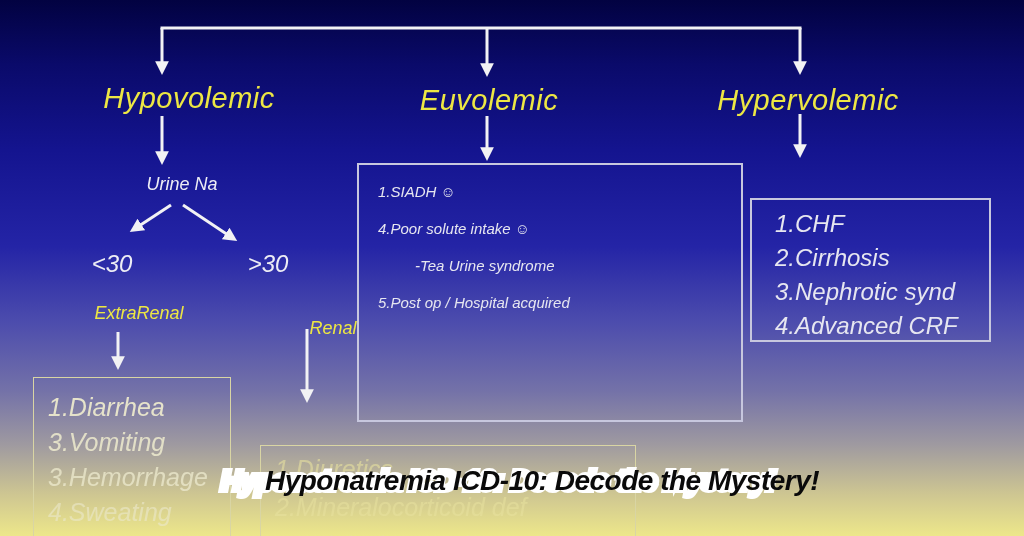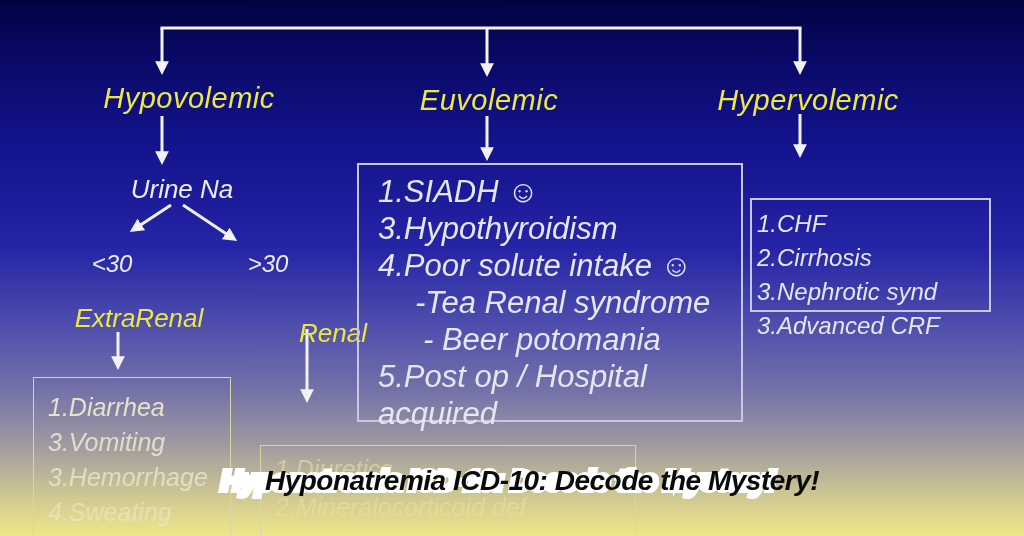--- a/index.html
+++ b/index.html
@@ -9,29 +9,29 @@
     background:linear-gradient(180deg,
       #020241 0%, #0a0a6a 12%, #14148f 28%, #2424a6 46%,
       #4c4cad 60%, #7472a8 73%, #9f9aa0 83%, #cdc592 92%, #ede78a 100%);
     font-style:italic;
   }
   .connectors{position:absolute;left:0;top:0;width:1024px;height:536px;}
   .lbl{position:absolute;white-space:nowrap;transform:translateX(-50%);}
   .yellow{color:#ede743;}
   .white{color:#ededf5;}
   .h1{font-size:29px;letter-spacing:0.5px;}
-  .h2{font-size:26px;text-align:center;}
+  .h2{font-size:18px;text-align:center;}
   .num{font-size:24px;}
   .box{position:absolute;box-sizing:border-box;}
   .box-blue{border:2px solid #c7c7de;color:#e6e6f0;}
   .box-gold{border:1.5px solid #d9d5a4;}
   .euvol-box{left:357px;top:163px;width:386px;height:259px;
-    font-size:31px;line-height:37px;padding:8px 6px 0 19px;}
-  .hyper-box{left:750px;top:198px;width:241px;height:114px;
-    font-size:24px;line-height:34px;padding:7px 6px 0 5px;}
+    font-size:15px;line-height:37px;padding:8px 6px 0 19px;}
+  .hyper-box{left:750px;top:198px;width:241px;height:144px;
+    font-size:24px;line-height:34px;padding:7px 6px 0 23px;}
   .extrarenal-box{left:33px;top:377px;width:198px;height:200px;
     font-size:25px;line-height:35px;padding:12px 4px 0 14px;color:#ece9cd;}
   .renal-box{left:260px;top:445px;width:376px;height:140px;
     font-size:25px;line-height:38px;padding:4px 4px 0 14px;color:#e9e3a0;}
   .indent1{padding-left:37px;}
   .indent2{padding-left:45px;}
   .o95{opacity:.95}.o88{opacity:.88}.o78{opacity:.78}.o60{opacity:.60}
   .o58{opacity:.58}.o52{opacity:.52}.o45{opacity:.45}
   .title-wrap{position:absolute;left:520px;top:465px;transform:translateX(-50%);
     font-weight:bold;font-size:28px;letter-spacing:-0.5px;white-space:nowrap;padding-left:44px;}
@@ -71,32 +71,30 @@
   <div class="lbl yellow h1" style="left:808px;top:84px;">Hypervolemic</div>
 
   <div class="lbl white h2" style="left:182px;top:174px;">Urine Na</div>
   <div class="lbl white num" style="left:112px;top:250px;">&lt;30</div>
   <div class="lbl white num" style="left:268px;top:250px;">&gt;30</div>
   <div class="lbl yellow h2" style="left:131px;top:303px;margin-left:8px;">ExtraRenal</div>
   <div class="lbl yellow h2" style="left:304px;top:318px;margin-left:29px;">Renal</div>
 
   <div class="box box-blue euvol-box">
     <div>1.SIADH ☺</div>
-    <div>3.Hypothyroidism</div>
     <div>4.Poor solute intake ☺</div>
-    <div class="indent1">-Tea Renal syndrome</div>
-    <div class="indent2">- Beer potomania</div>
+    <div class="indent1">-Tea Urine syndrome</div>
     <div>5.Post op / Hospital acquired</div>
   </div>
 
   <div class="box box-blue hyper-box">
     <div>1.CHF</div>
     <div>2.Cirrhosis</div>
     <div>3.Nephrotic synd</div>
-    <div>3.Advanced CRF</div>
+    <div>4.Advanced CRF</div>
   </div>
 
   <div class="box box-gold extrarenal-box">
     <div class="o95">1.Diarrhea</div>
     <div class="o88">3.Vomiting</div>
     <div class="o78">3.Hemorrhage</div>
     <div class="o60">4.Sweating</div>
   </div>
 
   <div class="box box-gold renal-box">

